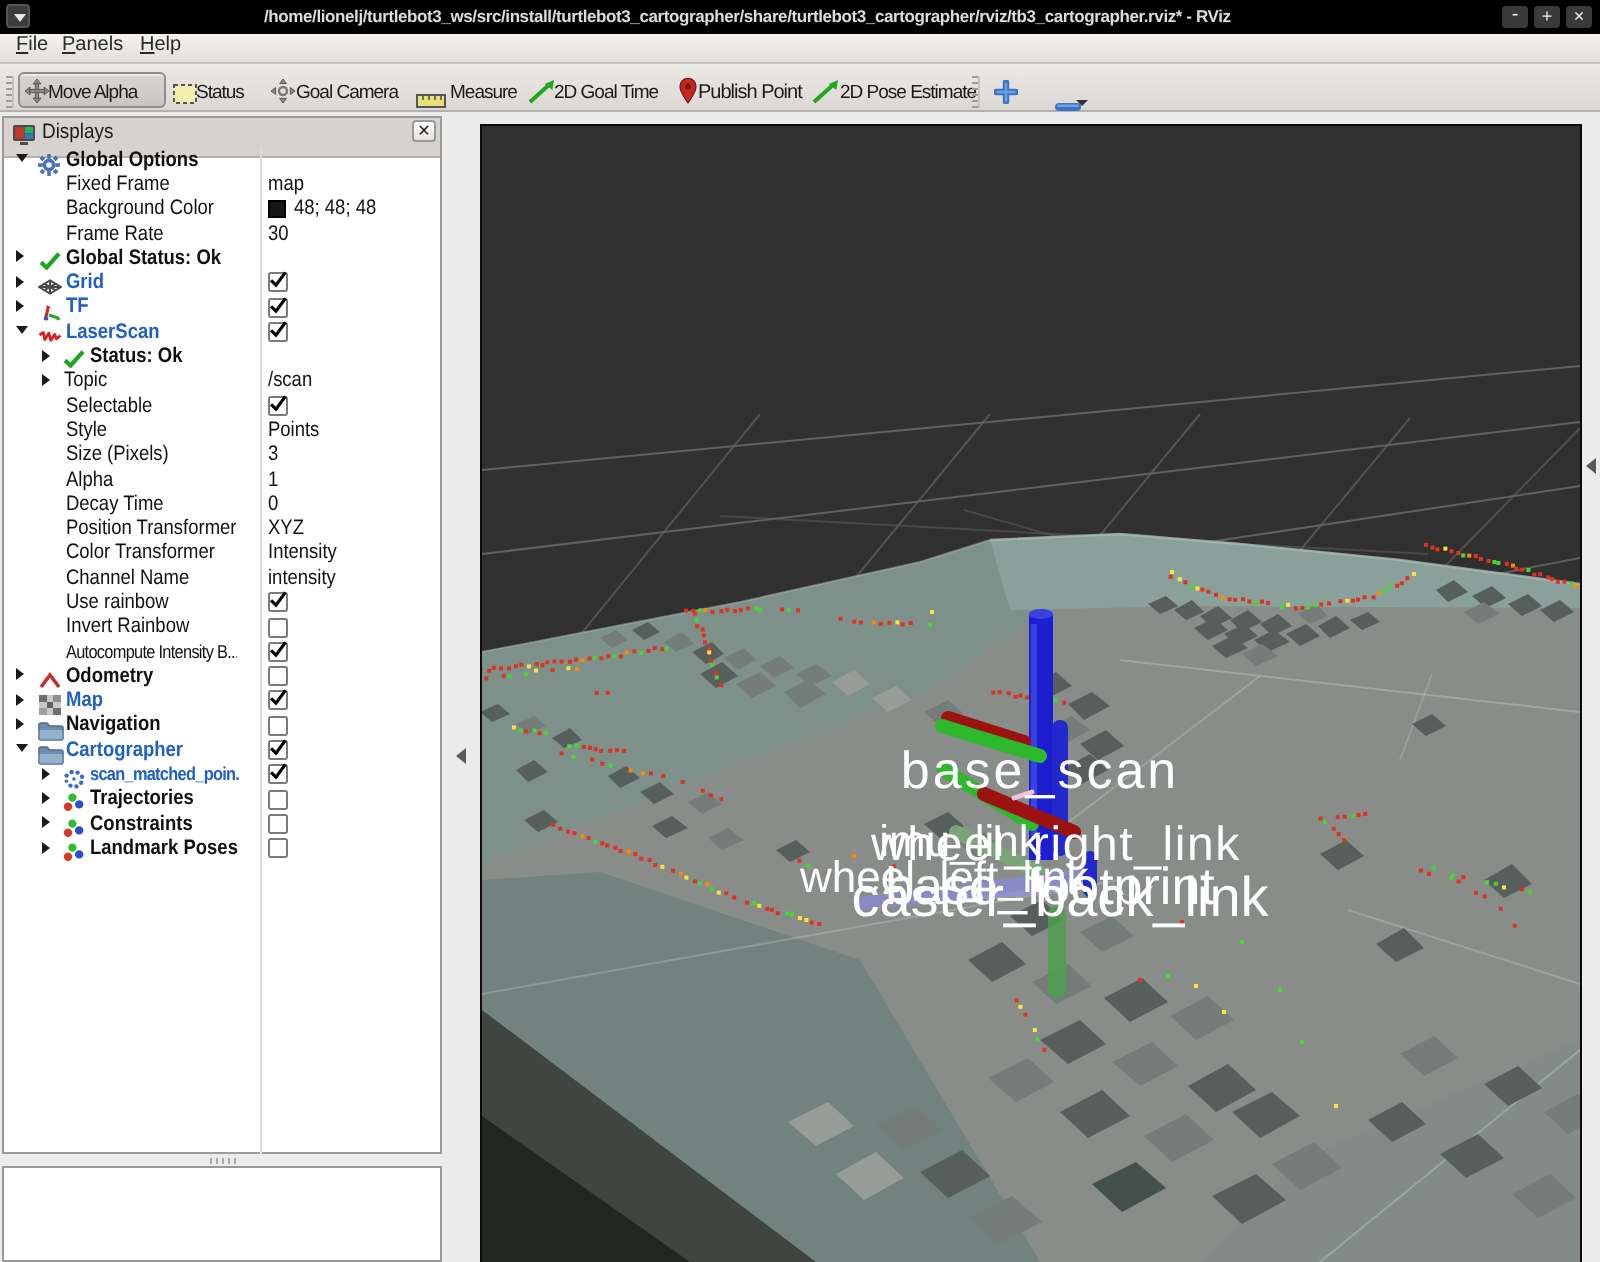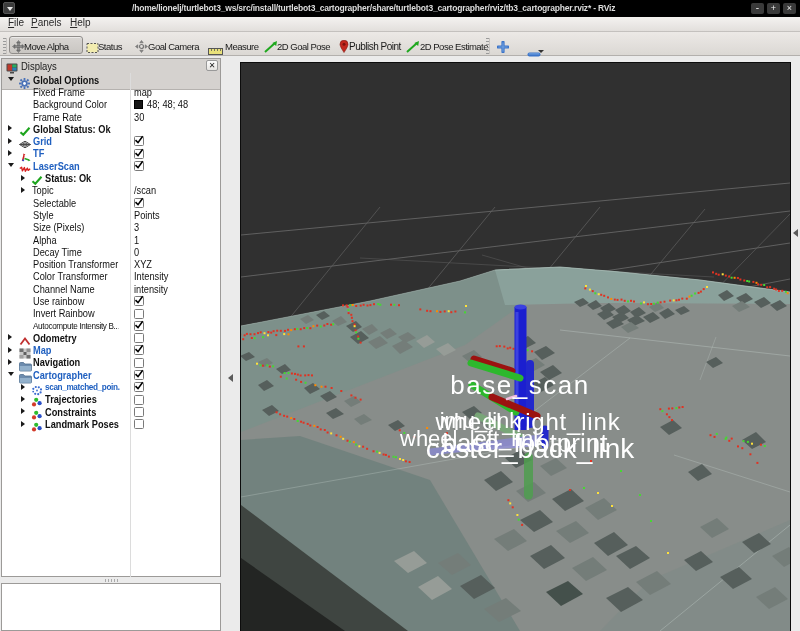--- a/index.html
+++ b/index.html
@@ -53,21 +53,21 @@
     <div style="position:absolute;left:148px;top:9px;font-size:9.5px;letter-spacing:-0.5px;color:#1a1a1a;white-space:nowrap">Goal Camera</div>
 <div style="position:absolute;left:208px;top:10px;width:15px;height:9px"><svg width="15" height="9" viewBox="0 0 15 9">
         <rect x="0.5" y="1.5" width="14" height="6" fill="#e8e07a" stroke="#555" stroke-width="1"></rect>
         <path d="M3.5 1.5 V4 M6.5 1.5 V4 M9.5 1.5 V4 M12.5 1.5 V4" stroke="#555" stroke-width="0.8"></path>
       </svg></div>
     <div style="position:absolute;left:225px;top:9px;font-size:9.5px;letter-spacing:-0.5px;color:#1a1a1a;white-space:nowrap">Measure</div>
 <div style="position:absolute;left:264px;top:7px;width:14px;height:13px"><svg width="14" height="13" viewBox="0 0 14 13">
         <path d="M1 12 L11 3" stroke="#1fa81f" stroke-width="2"></path>
         <polygon points="13,1 12.2,6 8.4,3" fill="#1fa81f"></polygon>
       </svg></div>
-    <div style="position:absolute;left:277px;top:9px;font-size:9.5px;letter-spacing:-0.5px;color:#1a1a1a;white-space:nowrap">2D Goal Pose</div>
+    <div style="position:absolute;left:277px;top:9px;font-size:9.5px;letter-spacing:-0.5px;color:#1a1a1a;white-space:nowrap">2D Goal Time</div>
 <div style="position:absolute;left:339px;top:7px;width:10px;height:13px"><svg width="10" height="13" viewBox="0 0 10 13">
         <path d="M5 12.5 C5 12.5 1 6.8 1 4.2 A4 4 0 0 1 9 4.2 C9 6.8 5 12.5 5 12.5 Z" fill="#c3281e" stroke="#7d140e" stroke-width="0.6"></path>
         <circle cx="5" cy="4.2" r="1.5" fill="#7d140e"></circle>
       </svg></div>
     <div style="position:absolute;left:349px;top:9px;font-size:10px;letter-spacing:-0.5px;color:#1a1a1a;white-space:nowrap">Publish Point</div>
 <div style="position:absolute;left:406px;top:7px;width:14px;height:13px"><svg width="14" height="13" viewBox="0 0 14 13">
         <path d="M1 12 L11 3" stroke="#1fa81f" stroke-width="2"></path>
         <polygon points="13,1 12.2,6 8.4,3" fill="#1fa81f"></polygon>
       </svg></div>
     <div style="position:absolute;left:420px;top:9px;font-size:9.5px;letter-spacing:-0.5px;color:#1a1a1a;white-space:nowrap">2D Pose Estimate</div>
@@ -77,21 +77,21 @@
         <path d="M6 1.8 V10.2 M1.8 6 H10.2" stroke="#6fa0e0" stroke-width="1.2" stroke-linecap="round"></path>
       </svg></div>
 <div style="position:absolute;left:527px;top:11px;width:14px;height:5px"><svg width="14" height="5" viewBox="0 0 14 5">
         <rect x="0.5" y="0.5" width="13" height="4" rx="2" fill="#3c74c8"></rect>
         <rect x="1.5" y="1.2" width="11" height="1.3" rx="0.6" fill="#6fa0e0"></rect>
       </svg></div>
 <div style="position:absolute;left:538px;top:18px;width:0;height:0;border-left:3px solid transparent;border-right:3px solid transparent;border-top:3.5px solid #333"></div>
 </div>
 
 <div style="position:absolute;left:1px;top:58px;width:220px;height:519px;background:#fff;border:1px solid #9c9a98">
-  <div style="position:absolute;left:0;top:0;width:218px;height:31px;background:#d5d2cf;border-bottom:1px solid #b5b2af">
+  <div style="position:absolute;left:0;top:0;width:218px;height:20px;background:#d5d2cf;border-bottom:1px solid #b5b2af">
     <div style="position:absolute;left:4px;top:1px;width:12px;height:11px"><svg width="12" height="11" viewBox="0 0 12 11">
           <rect x="0.5" y="0.5" width="11" height="8" rx="1" fill="#4a4a4a"></rect>
           <rect x="1.5" y="1.5" width="4.5" height="6" fill="#c0392b"></rect>
           <rect x="6.3" y="1.5" width="4.2" height="3" fill="#27ae60"></rect>
           <rect x="6.3" y="4.7" width="4.2" height="2.8" fill="#2980b9"></rect>
           <rect x="4" y="9" width="4" height="1.5" fill="#4a4a4a"></rect>
         </svg></div>
     <div style="position:absolute;left:19px;top:1px;font-size:10.5px;color:#1a1a1a;transform:scaleX(0.9);transform-origin:0 50%">Displays</div>
     <div style="position:absolute;right:2px;top:1px;width:12px;height:11px;background:linear-gradient(#fdfdfd,#e6e4e1);border:1px solid #999;border-radius:2px;text-align:center;font-size:8px;line-height:10px;color:#222">✕</div>
   </div>

